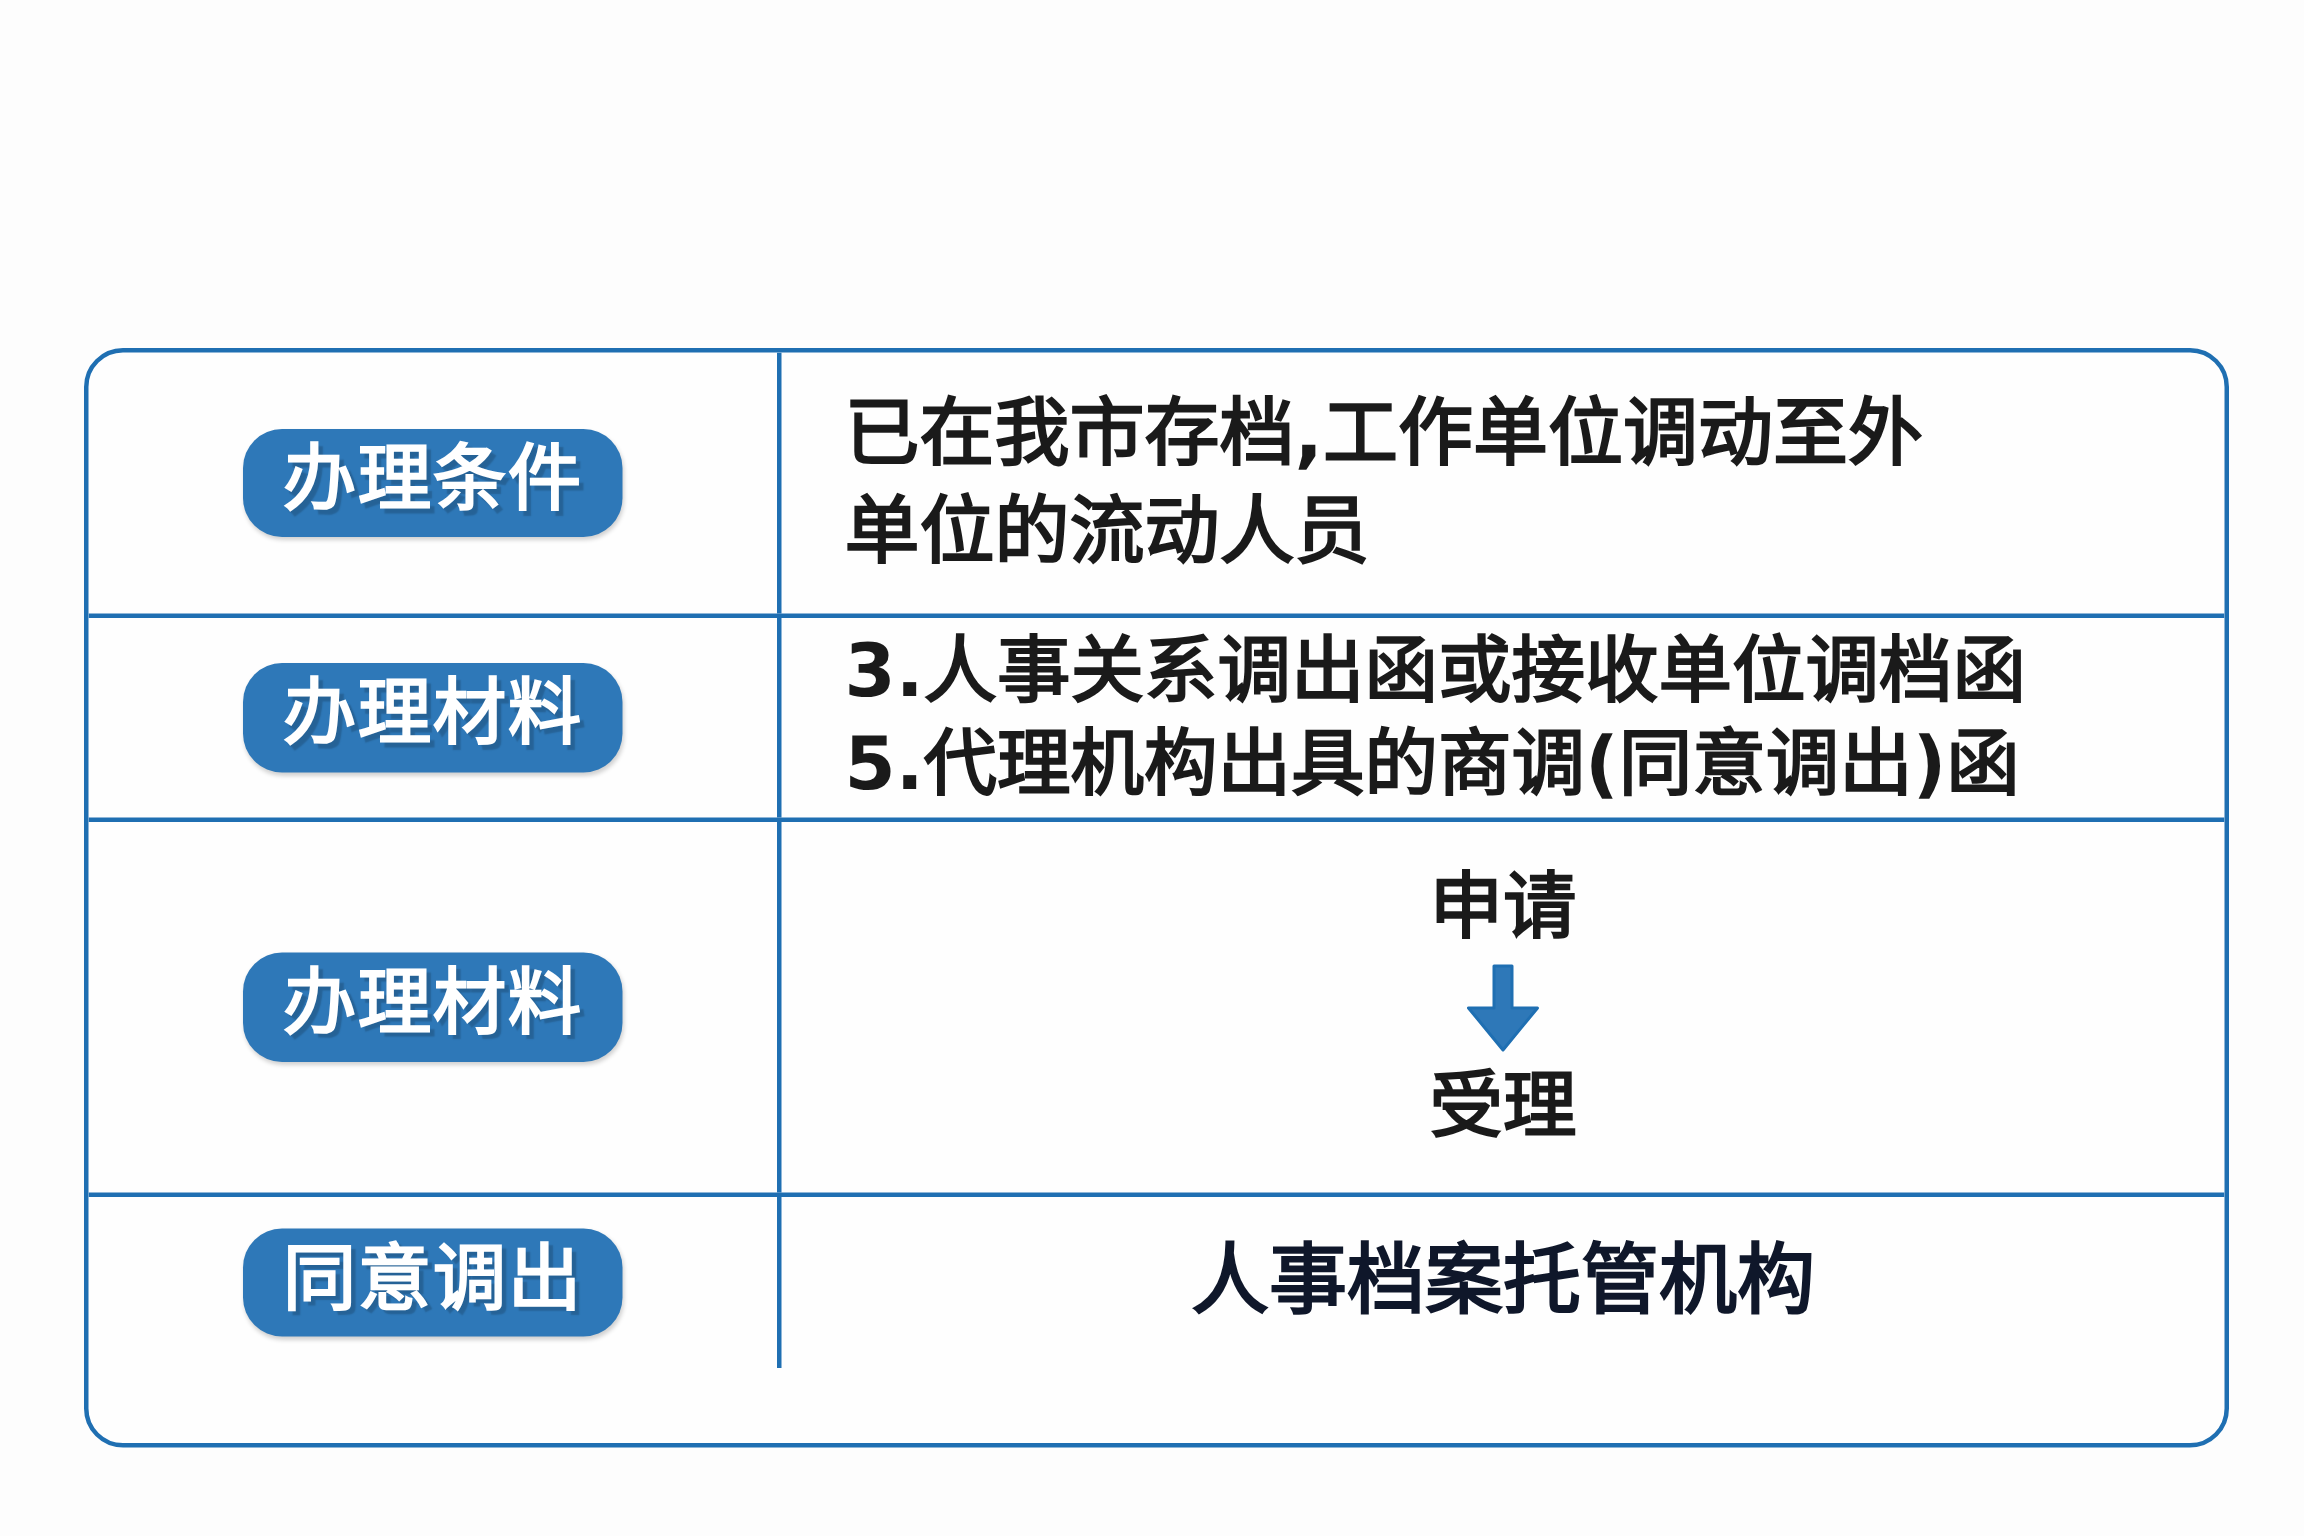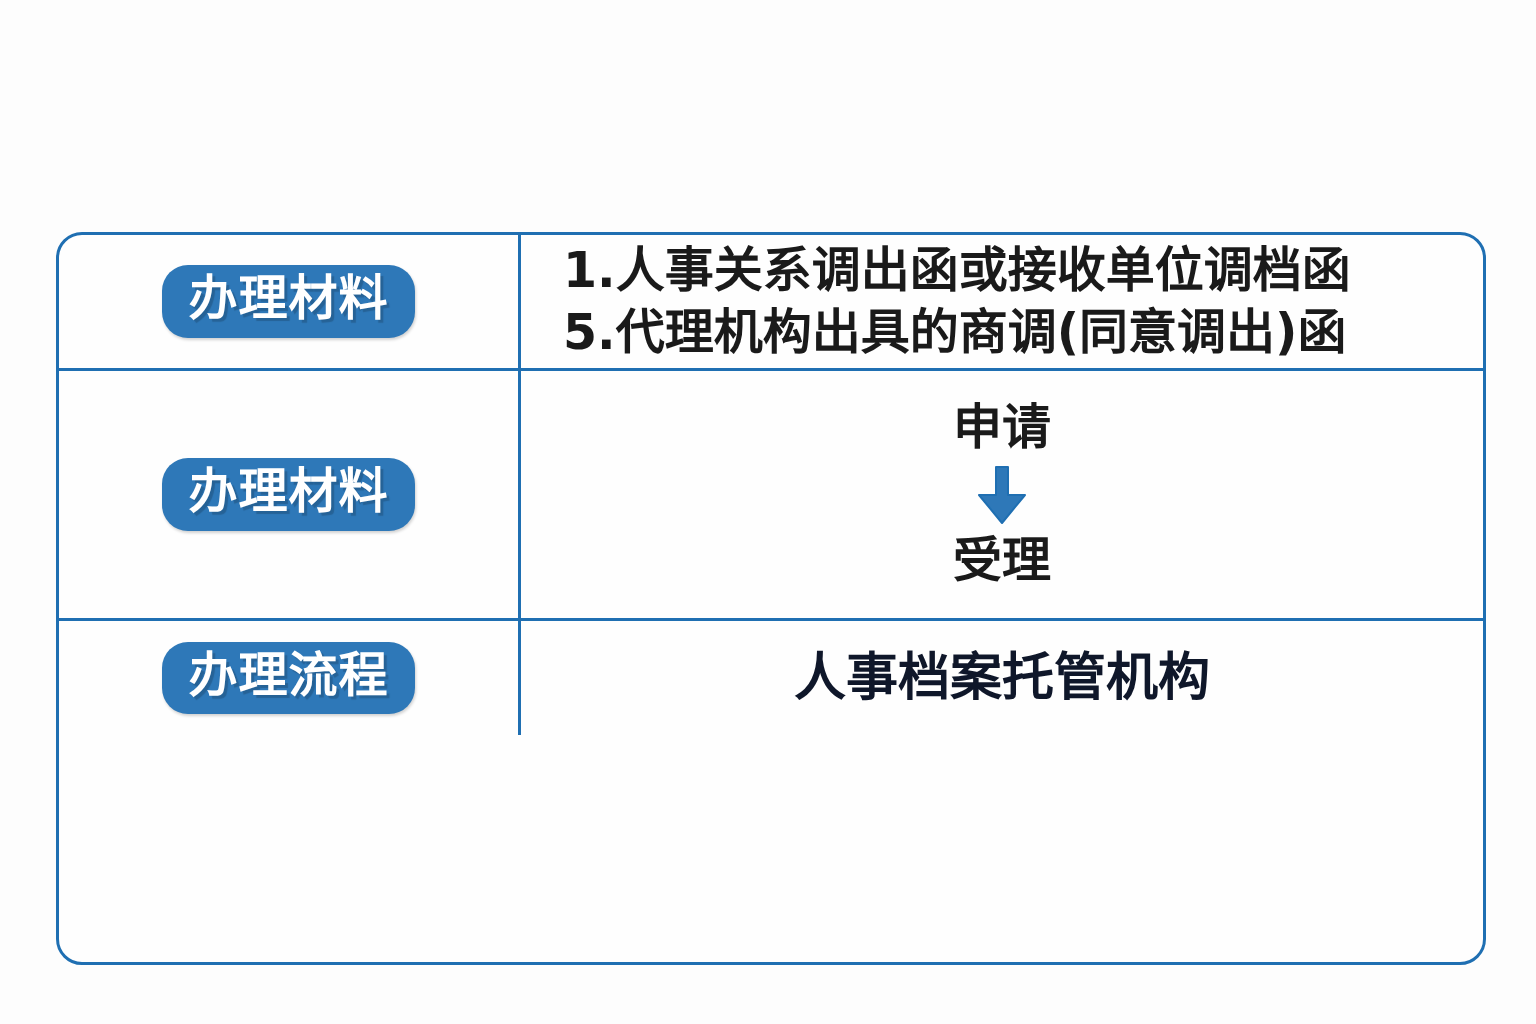--- a/index.html
+++ b/index.html
@@ -162,29 +162,40 @@
   }
 </style>
 </head>
 <body>
 
 <div class="page">
 
 
   <div class="info-table">
 
+    <div class="row row-condition">
+      <div class="cell-label">
+        <div class="pill">
+          <span class="pill-text">办理条件</span>
+        </div>
+      </div>
+      <div class="cell-content">
+        <div class="body-text">已在我市存档,工作单位调动至外</div>
+        <div class="body-text">单位的流动人员</div>
+      </div>
+    </div>
 
     <div class="row row-materials">
       <div class="cell-label">
         <div class="pill">
           <span class="pill-text">办理材料</span>
         </div>
       </div>
       <div class="cell-content">
-        <div class="body-text tight">1.人事关系调出函或接收单位调档函</div>
+        <div class="body-text tight">3.人事关系调出函或接收单位调档函</div>
         <div class="body-text tight">5.代理机构出具的商调(同意调出)函</div>
       </div>
     </div>
 
     <div class="row row-process">
       <div class="cell-label">
         <div class="pill">
           <span class="pill-text">办理材料</span>
         </div>
       </div>
@@ -197,21 +208,21 @@
             </svg>
           </span>
           <div class="flow-step">受理</div>
         </div>
       </div>
     </div>
 
     <div class="row row-location">
       <div class="cell-label">
         <div class="pill">
-          <span class="pill-text">办理流程</span>
+          <span class="pill-text">同意调出</span>
         </div>
       </div>
       <div class="cell-content center">
         <div class="loc-text">人事档案托管机构</div>
       </div>
     </div>
 
   </div>
 </div>
 

